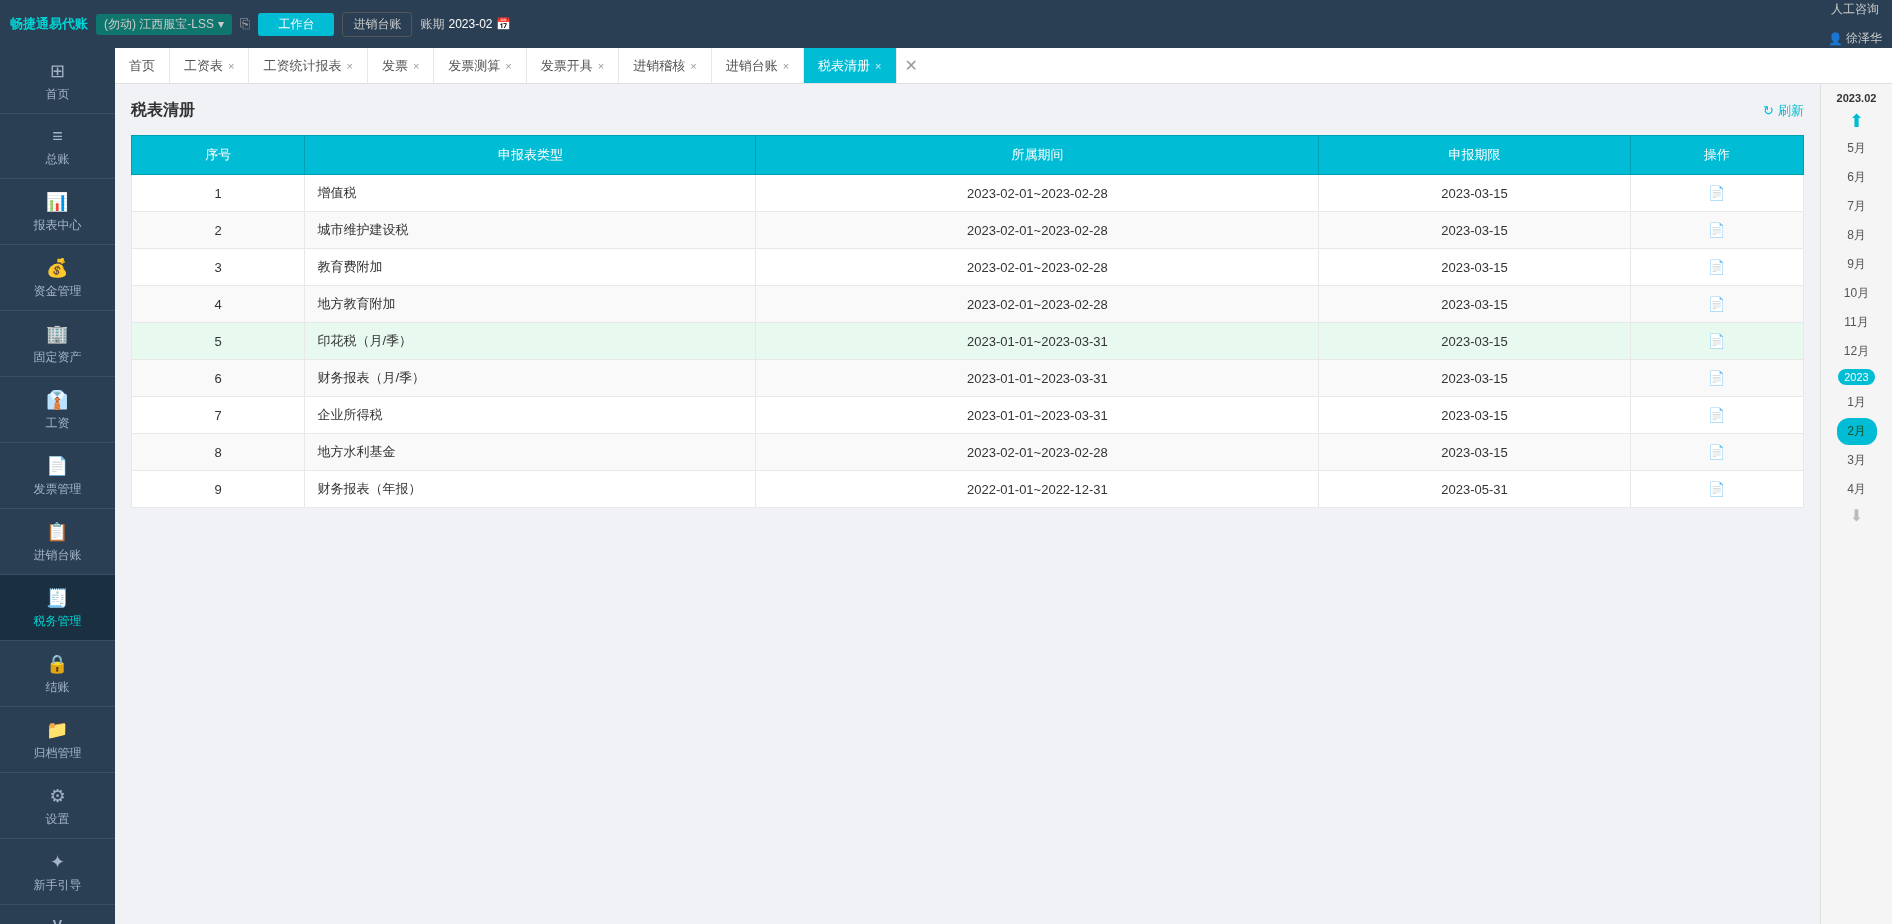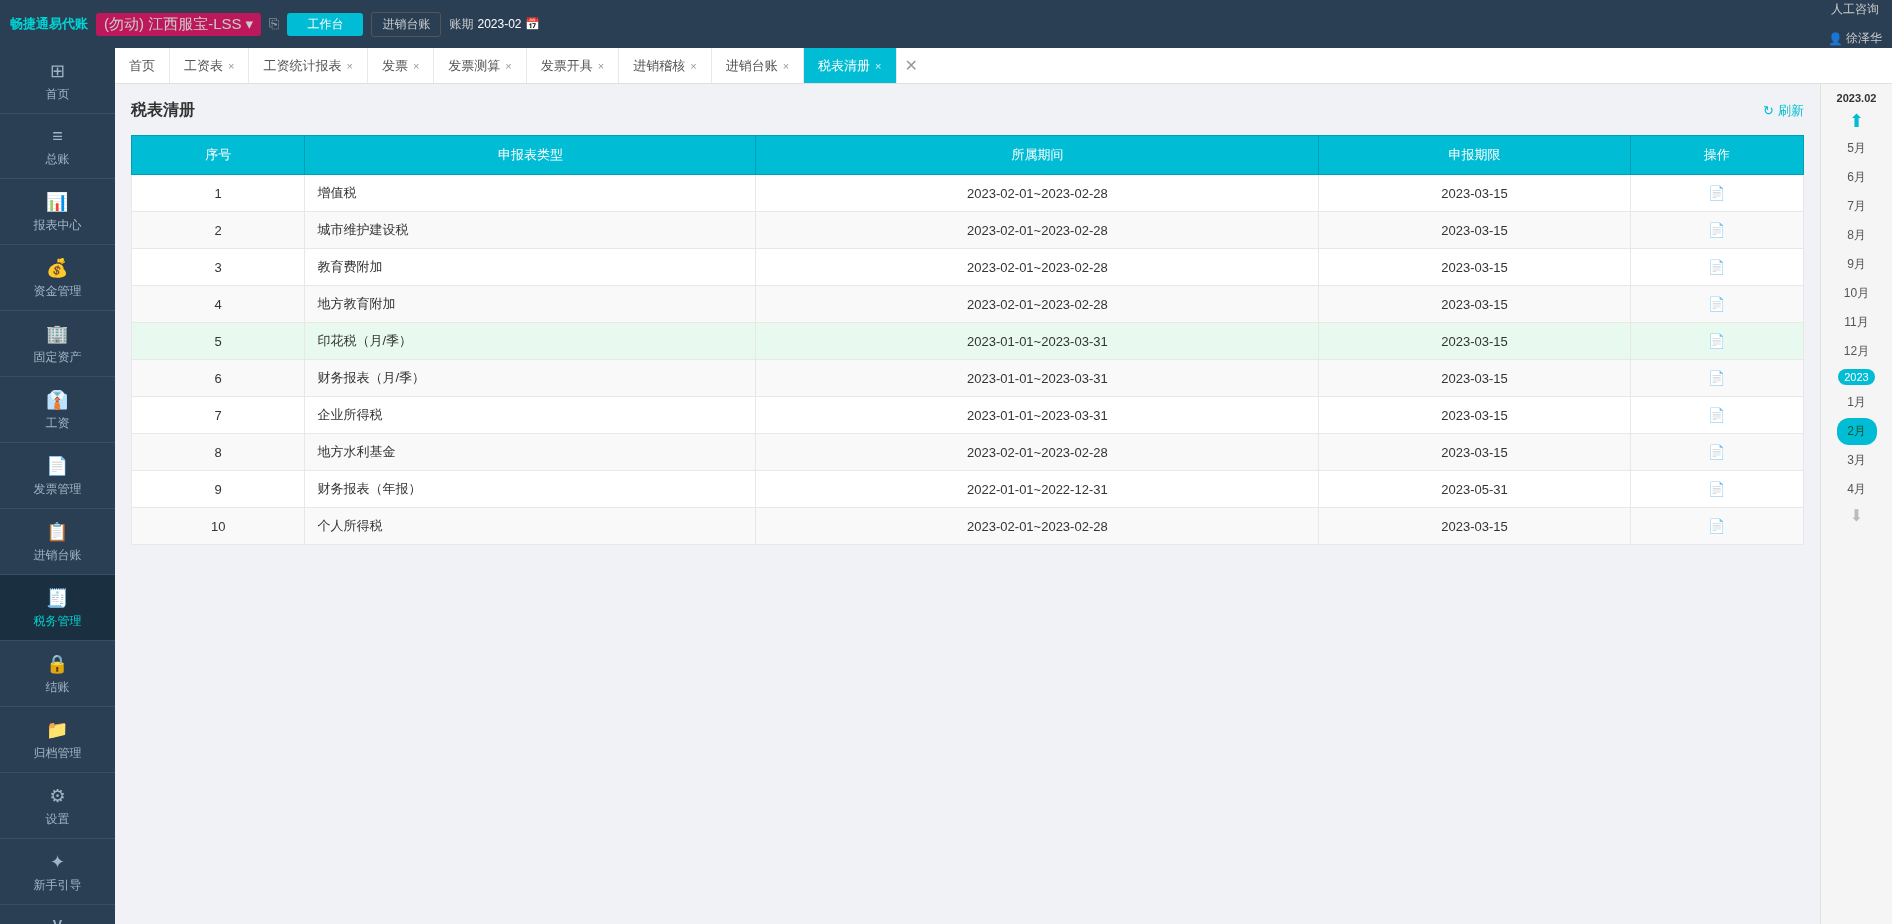--- a/index.html
+++ b/index.html
@@ -15,22 +15,22 @@
       gap: 8px;
       flex-shrink: 0;
     }
     .top-bar-logo {
       color: #00d4d4;
       font-size: 13px;
       font-weight: bold;
     }
     .top-bar-company {
       color: #ccc;
-      font-size: 15px;
-      background: #be185d;
+      font-size: 12px;
+      background: #0f766e;
       padding: 2px 8px;
       border-radius: 3px;
       display: flex;
       align-items: center;
       gap: 4px;
     }
     .top-bar-btn {
       background: #00bcd4;
       color: white;
       border: none;
@@ -497,27 +497,20 @@
     <td>2023-03-15</td>
     <td><span class="action-icon">📄</span></td>
   </tr>
               <tr>
     <td>9</td>
     <td>财务报表（年报）</td>
     <td>2022-01-01~2022-12-31</td>
     <td>2023-05-31</td>
     <td><span class="action-icon">📄</span></td>
   </tr>
-              <tr>
-    <td>10</td>
-    <td>个人所得税</td>
-    <td>2023-02-01~2023-02-28</td>
-    <td>2023-03-15</td>
-    <td><span class="action-icon">📄</span></td>
-  </tr>
             </tbody>
         </table>
       </div>
 
       <div class="right-sidebar">
         <div class="rs-header">2023.02</div>
         <div class="rs-up-arrow">⬆</div>
         <div class="rs-month">5月</div>
         <div class="rs-month">6月</div>
         <div class="rs-month">7月</div>

